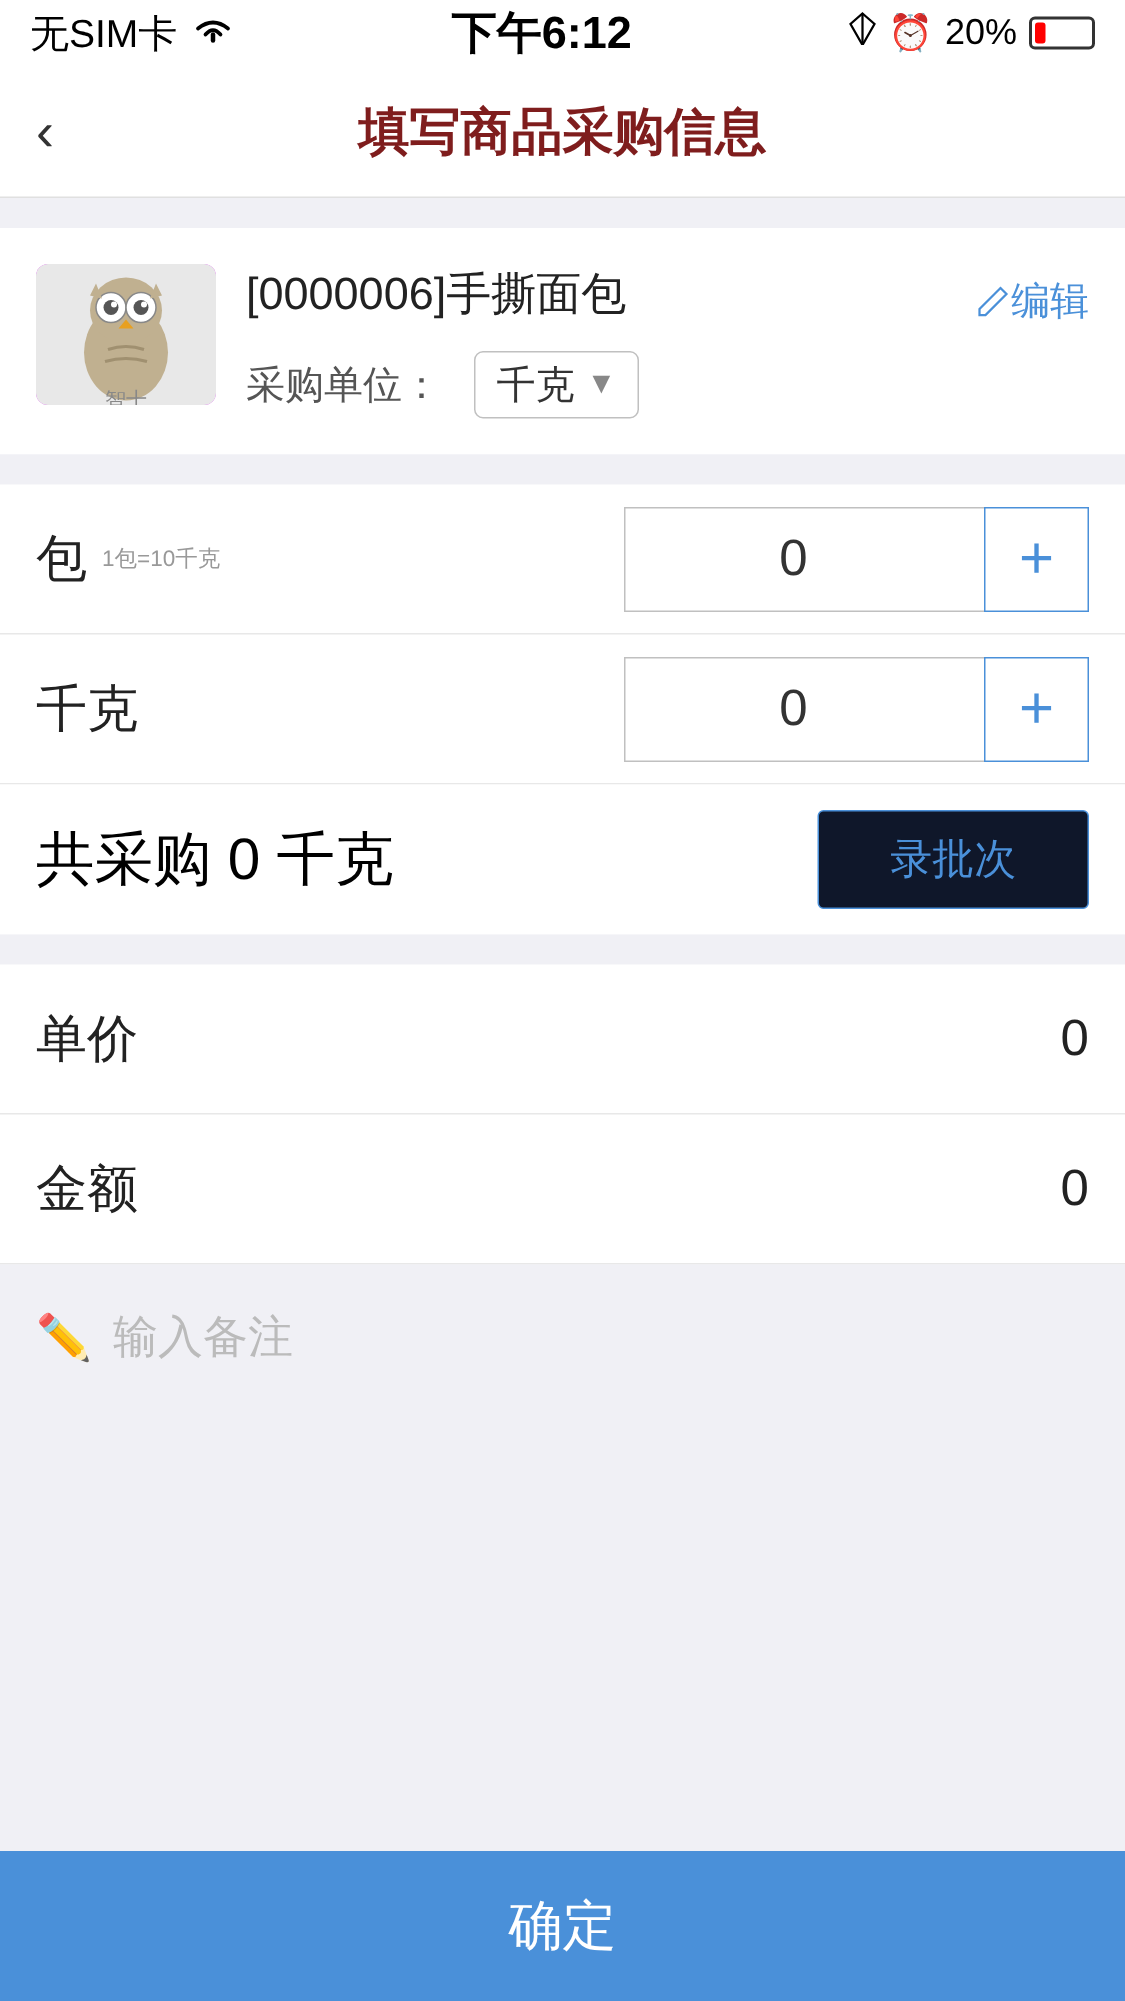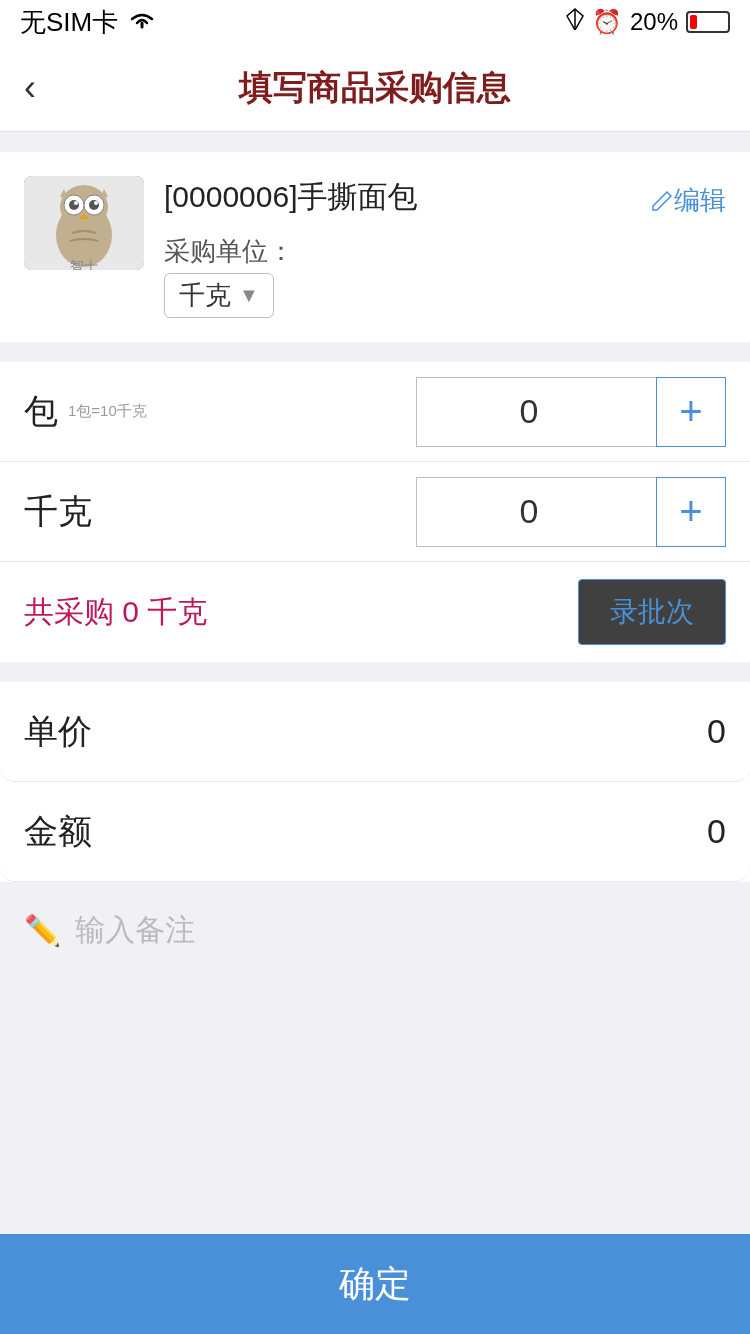--- a/index.html
+++ b/index.html
@@ -234,28 +234,28 @@
     
     .summary-row {
       display: flex;
       align-items: center;
       justify-content: space-between;
       padding: 0 24px;
       height: 100px;
       background: #fff;
     }
     .summary-text {
-      font-size: 30px;
-      color: #be185d;
+      font-size: 39px;
+      color: #000000;
     }
     .record-btn {
-      width: 148px;
+      width: 181px;
       height: 66px;
       border: 1px solid #4a90d9;
-      background: #404040;
+      background: #0f172a;
       color: #4a90d9;
       font-size: 28px;
       display: flex;
       align-items: center;
       justify-content: center;
       border-radius: 4px;
       cursor: pointer;
     }
 
     
@@ -263,21 +263,20 @@
       background: #fff;
       margin-top: 0;
     }
     .price-row {
       display: flex;
       align-items: center;
       justify-content: space-between;
       padding: 0 24px;
       height: 100px;
       border-bottom: 1px solid #e8e8e8;
-      border-radius: 15px;
     }
     .price-label {
       font-size: 34px;
       color: #222;
     }
     .price-value {
       font-size: 34px;
       color: #222;
     }
 
@@ -337,20 +336,21 @@
   <div class="status-left">
     <span>无SIM卡</span>
     <span>
       <svg width="28" height="22" viewBox="0 0 28 22">
         <path d="M14 18 Q14 14 14 14" stroke="#000" stroke-width="3" fill="none" stroke-linecap="round"></path>
         <path d="M9 14 Q14 8 19 14" stroke="#000" stroke-width="2.5" fill="none" stroke-linecap="round"></path>
         <path d="M4 10 Q14 2 24 10" stroke="#000" stroke-width="2.5" fill="none" stroke-linecap="round"></path>
       </svg>
     </span>
   </div>
+  <div class="status-center">下午6:12</div>
   <div class="status-right">
     <span>
       <svg width="18" height="22" viewBox="0 0 18 22">
         <path d="M9 1 L17 8 L9 22 L1 8 Z" stroke="#000" stroke-width="1.5" fill="none"></path>
         <line x1="9" y1="1" x2="9" y2="22" stroke="#000" stroke-width="1.5"></line>
       </svg>
     </span>
     <span>⏰</span>
     <span>20%</span>
     <span class="battery-body">
@@ -395,21 +395,21 @@
     <div class="product-header">
       <span class="product-name">[0000006]手撕面包</span>
       <span class="edit-btn">
         <svg width="24" height="24" viewBox="0 0 24 24" fill="none">
           <path d="M3 17L17 3l4 4L7 21H3v-4z" stroke="#4a90d9" stroke-width="1.5" fill="none"></path>
         </svg>
         <span>编辑</span>
       </span>
     </div>
     <div class="product-unit-row">
-      <div style="display:flex;align-items:flex-start;gap:4px;flex-direction:column;">
+      <div style="display:flex;align-items:center;gap:22px;">
         <span class="unit-label">采购单位：</span>
         <div class="unit-select">
           <span>千克</span>
           <span class="unit-select-arrow">▼</span>
         </div>
       </div>
     </div>
   </div>
 </div>
 

